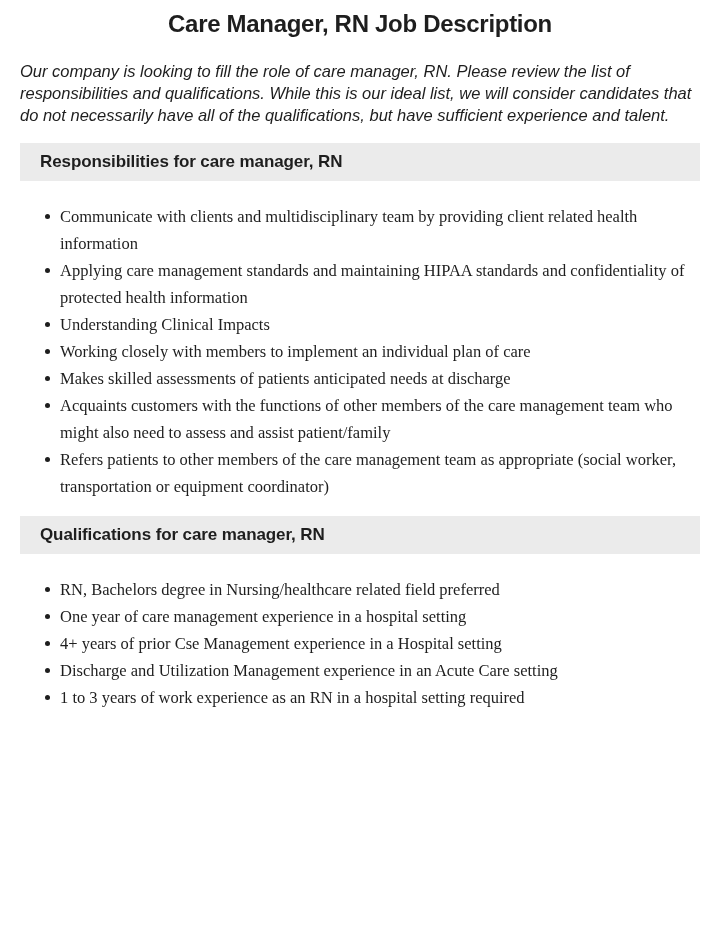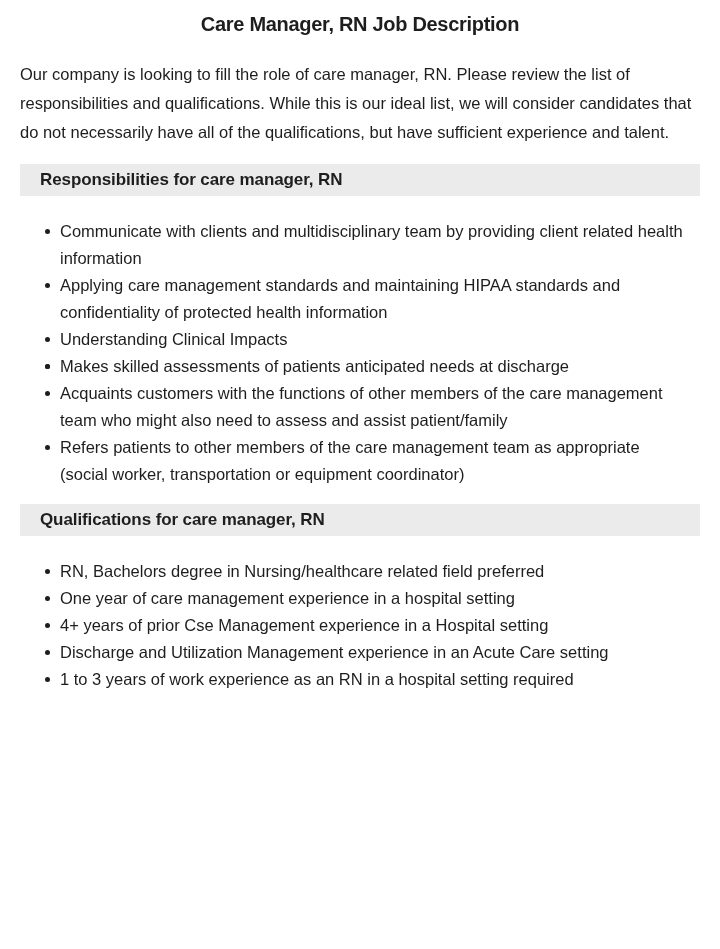--- a/index.html
+++ b/index.html
@@ -14,50 +14,52 @@
     color: var(--text-color, #1e1e1e);
     -webkit-font-smoothing: antialiased;
   }
   .page {
     box-sizing: border-box;
     width: 720px;
     padding: 6px 20px 24px 20px;
   }
   .title {
     margin: 0 0 18px 0;
-    font-size: 20px;
+    font-size: 24px;
     line-height: 36px;
     font-weight: 800;
     text-align: center;
     letter-spacing: -0.3px;
   }
   .intro {
     margin: 0 0 17px 0;
     font-size: 16.5px;
-    line-height: 29px;
+    line-height: 22px;
     font-weight: 400;
+    font-style: italic;
   }
   .section-header {
     box-sizing: border-box;
-    height: 32px;
+    height: 38px;
     display: flex;
     align-items: center;
     background: var(--header-bg, #ebebeb);
     padding-left: 20px;
     margin: 0;
   }
   .section-header span {
     font-size: 17px;
     font-weight: 700;
     letter-spacing: -0.1px;
   }
   ul.bullet-list {
     list-style: none;
     margin: 22px 0 16px 0;
     padding: 0 0 0 25px;
+    font-family: Liberation Serif, serif;
   }
   li.bullet-item {
     position: relative;
     padding-left: 15px;
     font-size: 16.5px;
     line-height: 27px;
     max-width: 630px;
   }
   .bullet-dot {
     position: absolute;
@@ -96,20 +98,21 @@
 
         <li class="bullet-item">
           <span class="bullet-dot"></span>
           <span>Understanding Clinical Impacts</span>
         </li>
 
 
 
         <li class="bullet-item">
           <span class="bullet-dot"></span>
+          <span>Working closely with members to implement an individual plan of care</span>
         </li>
 
         <li class="bullet-item">
           <span class="bullet-dot"></span>
           <span>Makes skilled assessments of patients anticipated needs at discharge</span>
         </li>
 
 
         <li class="bullet-item">
           <span class="bullet-dot"></span>

